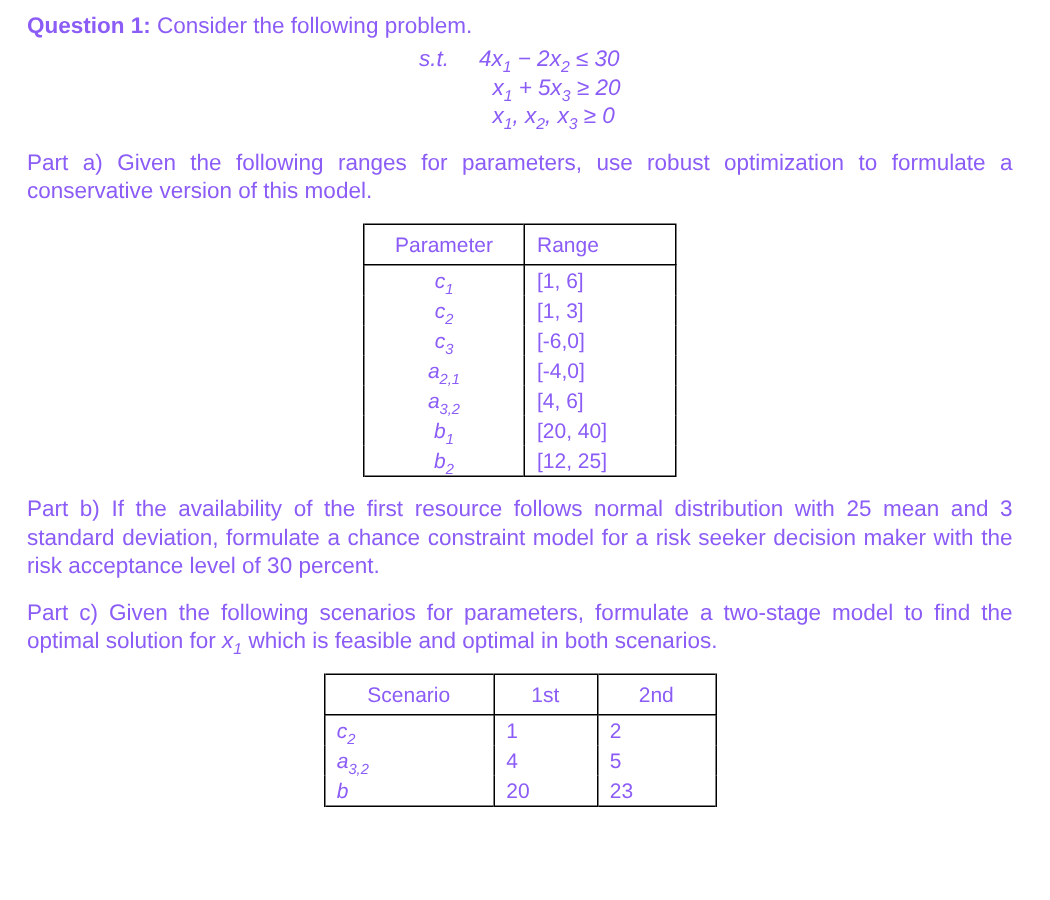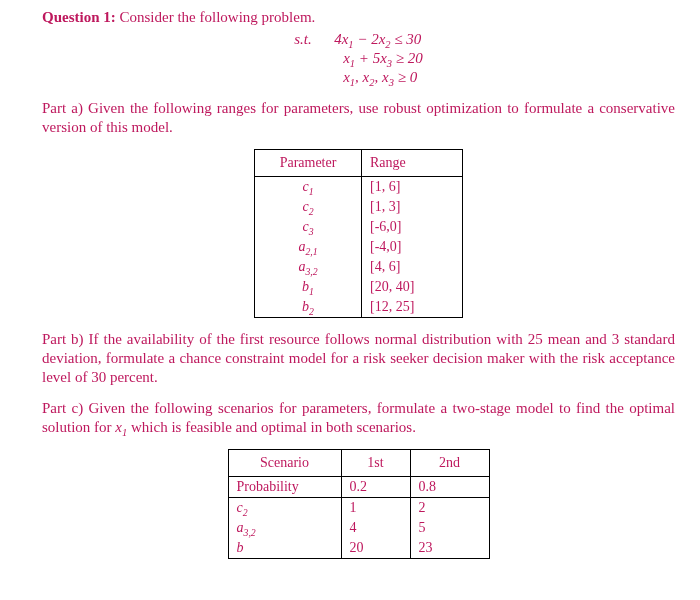--- a/index.html
+++ b/index.html
@@ -1,20 +1,20 @@
 <!DOCTYPE html>
 <html><head>
 <meta charset="utf-8">
 <style>
   html,body{margin:0;padding:0;background:#fff;}
   .page{
     width:700px;height:600px;box-sizing:border-box;
-    padding:8px 25px 0 42px;
-    font-family:Liberation Serif, serif;
-    font-size:15px;color:#be185d;overflow:hidden;
+    padding:8px 25px 0 18px;
+    font-family:Liberation Sans, sans-serif;
+    font-size:15px;color:#8b5cf6;overflow:hidden;
   }
   p.para{margin:12px 0;text-align:justify;line-height:19px;}
   p.heading{margin:0;text-align:left;line-height:19px;}
   .qlabel{font-weight:bold;}
   sub{font-size:70%;line-height:0;}
   .it{font-style:italic;}
 
   
   .math-block{width:-moz-fit-content;width:fit-content;margin:3px auto 0 auto;font-style:italic;}
   .math-row{display:flex;line-height:19px;}
@@ -108,25 +108,20 @@
 
   <table class="qtable" id="table-c">
     <thead>
       <tr>
         <th class="c-scenario">Scenario</th>
         <th class="c-1">1st</th>
         <th class="c-2">2nd</th>
       </tr>
     </thead>
     <tbody>
-      <tr class="prob-row">
-        <td class="c-scenario">Probability</td>
-        <td class="c-1">0.2</td>
-        <td class="c-2">0.8</td>
-      </tr>
       <tr>
         <td class="c-scenario"><i>c</i><sub class="it">2</sub></td>
         <td class="c-1">1</td>
         <td class="c-2">2</td>
       </tr>
       <tr>
         <td class="c-scenario"><i>a</i><sub class="it">3,2</sub></td>
         <td class="c-1">4</td>
         <td class="c-2">5</td>
       </tr>

